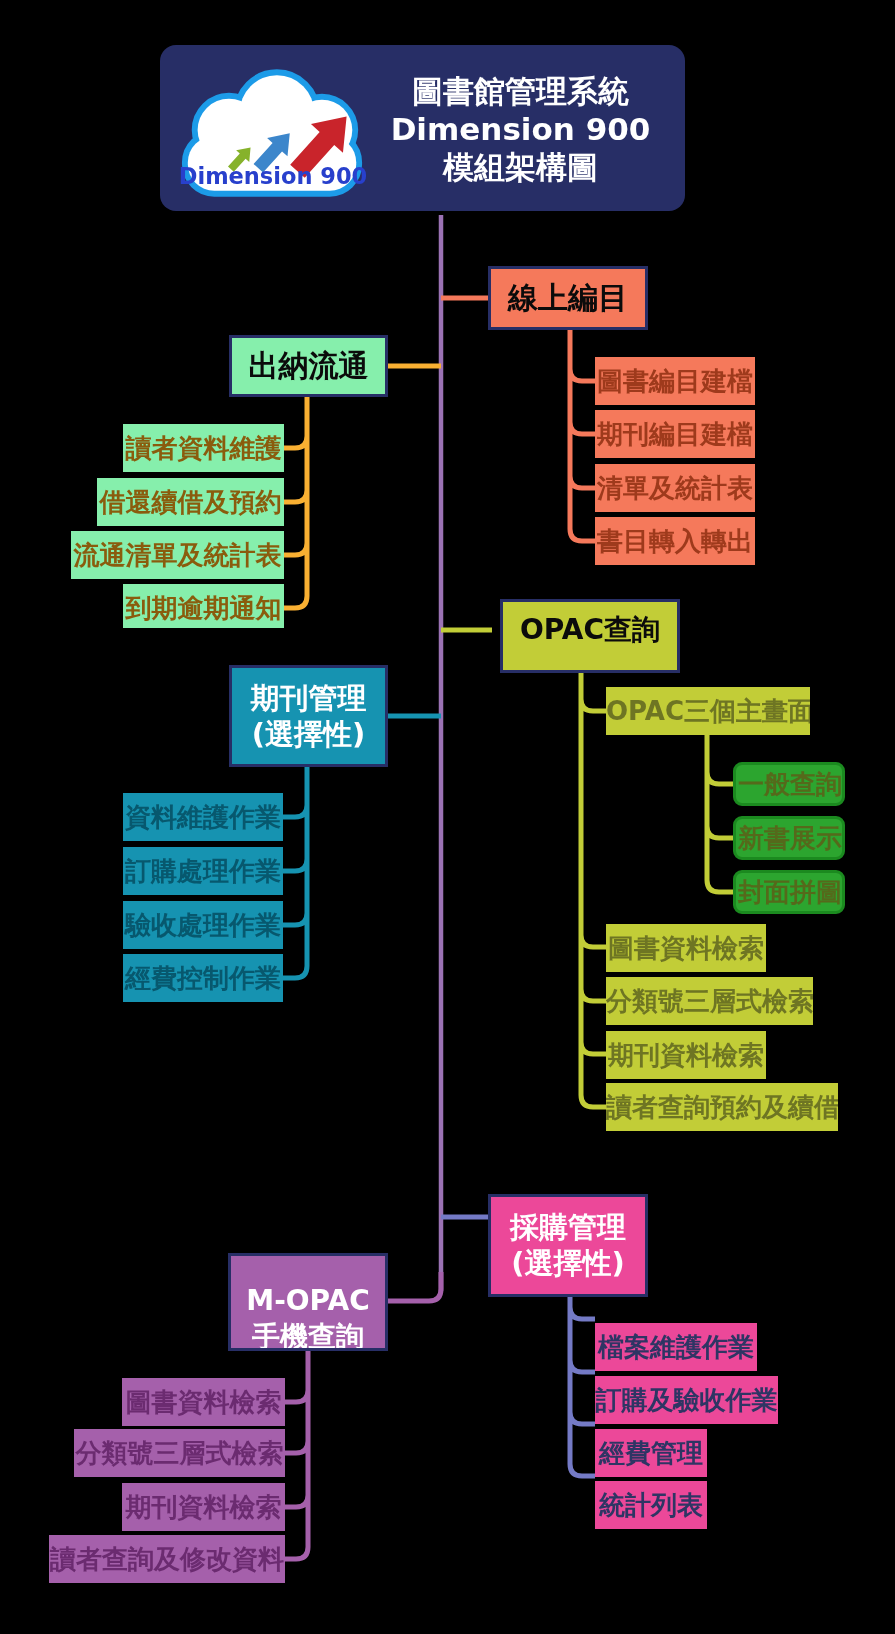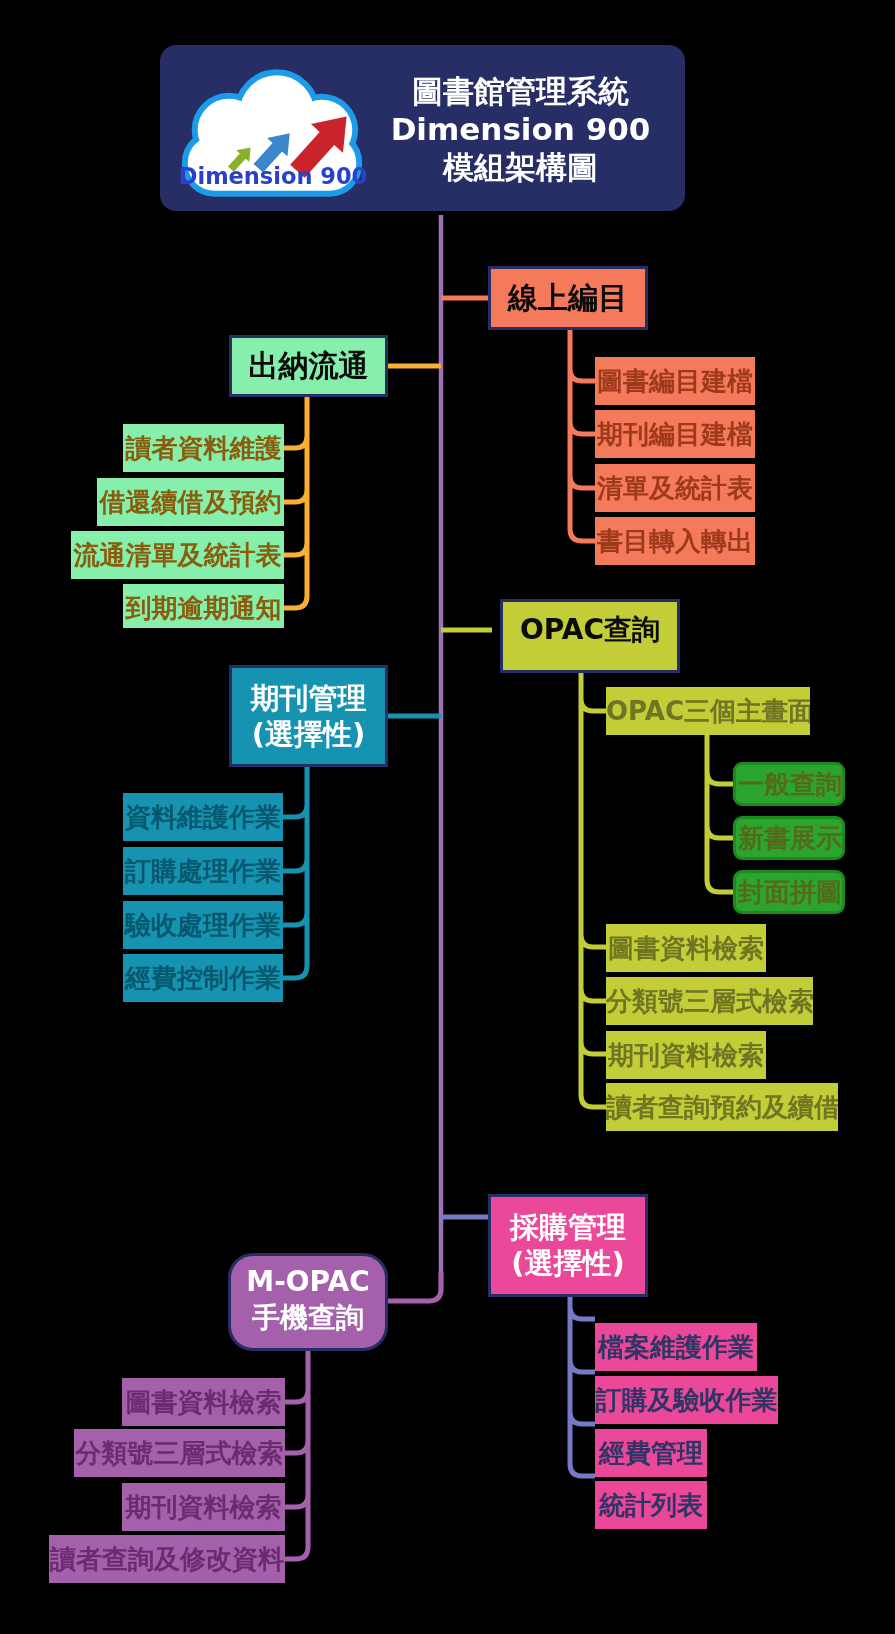--- a/index.html
+++ b/index.html
@@ -116,21 +116,21 @@
 
   <div class="node parent two peri" style="left:488px;top:1166px;width:160px;height:103px;padding-top:12px;">
     <span>採購管理</span>
     <span>(選擇性)</span>
   </div>
   <div class="node child peri" style="left:595px;top:1295px;width:162px;height:48px;line-height:48px;">檔案維護作業</div>
   <div class="node child peri" style="left:595px;top:1348px;width:183px;height:48px;line-height:48px;">訂購及驗收作業</div>
   <div class="node child peri" style="left:595px;top:1401px;width:112px;height:48px;line-height:48px;">經費管理</div>
   <div class="node child peri" style="left:595px;top:1453px;width:112px;height:48px;line-height:48px;">統計列表</div>
 
-  <div class="node parent two orchid" style="left:228px;top:1253px;width:160px;height:98px;padding-top:8px;font-size:28px;border-radius:25px;">
+  <div class="node parent two orchid" style="left:228px;top:1253px;width:160px;height:98px;padding-top:27px;font-size:28px;">
     <span>M-OPAC</span>
     <span>手機查詢</span>
   </div>
   <div class="node child orchid" style="left:122px;top:1378px;width:163px;height:48px;line-height:48px;">圖書資料檢索</div>
   <div class="node child orchid" style="left:74px;top:1429px;width:211px;height:48px;line-height:48px;">分類號三層式檢索</div>
   <div class="node child orchid" style="left:122px;top:1483px;width:163px;height:48px;line-height:48px;">期刊資料檢索</div>
   <div class="node child orchid" style="left:49px;top:1535px;width:236px;height:48px;line-height:48px;">讀者查詢及修改資料</div>
 
 </div>
 

